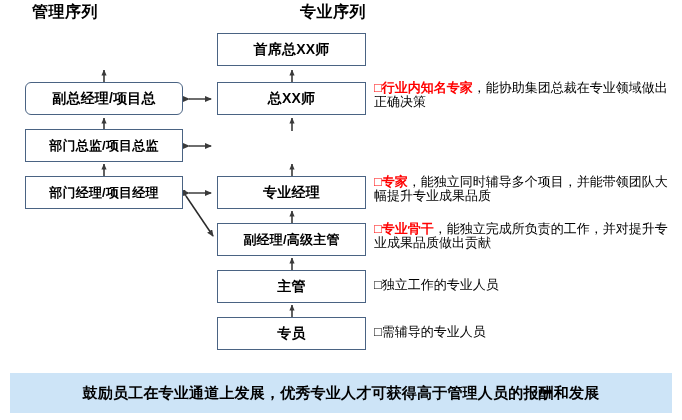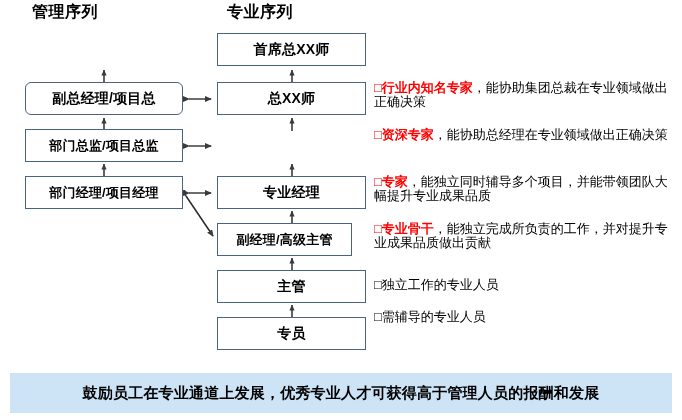--- a/index.html
+++ b/index.html
@@ -14,21 +14,21 @@
 
   .col-title{
     position:absolute;
     font-size:16px;
     font-weight:bold;
     color:#000000;
     letter-spacing:0.5px;
     white-space:nowrap;
   }
   #title-mgmt{left:32px;top:2px;width:158px;text-align:left;}
-  #title-prof{left:227px;top:2px;width:149px;text-align:left;}
+  #title-prof{left:217px;top:2px;width:149px;text-align:right;}
 
   .node{
     position:absolute;
     box-sizing:border-box;
     border:1.5px solid #4a6383;
     background:#ffffff;
     display:flex;
     align-items:center;
     justify-content:center;
     font-size:14px;
@@ -126,46 +126,43 @@
 
   <div class="node" style="left:217px;top:33px;width:149px;height:33px;">
     <span>首席总XX师</span>
   </div>
   <div class="node" style="left:217px;top:82px;width:149px;height:33px;">
     <span>总XX师</span>
   </div>
   <div class="node" style="left:217px;top:176px;width:149px;height:33px;">
     <span>专业经理</span>
   </div>
-  <div class="node small" style="left:217px;top:223px;width:135px;height:33px;">
+  <div class="node small" style="left:217px;top:223px;width:149px;height:33px;">
     <span>副经理/高级主管</span>
   </div>
   <div class="node" style="left:217px;top:270px;width:149px;height:33px;">
     <span>主管</span>
   </div>
   <div class="node" style="left:217px;top:317px;width:149px;height:33px;">
     <span>专员</span>
   </div>
 
   <div class="desc" style="left:374px;top:81px;">
     <span class="chk">□</span><span class="hl">行业内知名专家</span><span class="rest">，能协助集团总裁在专业领域做出正确决策</span>
   </div>
-  <div class="desc" style="left:374px;top:128px;">
-    <span class="chk">□</span><span class="hl">资深专家</span><span class="rest">，能协助总经理在专业领域做出正确决策</span>
-  </div>
   <div class="desc" style="left:374px;top:175px;">
     <span class="chk">□</span><span class="hl">专家</span><span class="rest">，能独立同时辅导多个项目，并能带领团队大幅提升专业成果品质</span>
   </div>
   <div class="desc" style="left:374px;top:222px;">
     <span class="chk">□</span><span class="hl">专业骨干</span><span class="rest">，能独立完成所负责的工作，并对提升专业成果品质做出贡献</span>
   </div>
   <div class="desc" style="left:374px;top:278px;">
     <span class="chk-dark">□</span><span class="rest">独立工作的专业人员</span>
   </div>
-  <div class="desc" style="left:374px;top:310px;">
+  <div class="desc" style="left:374px;top:325px;">
     <span class="chk-dark">□</span><span class="rest">需辅导的专业人员</span>
   </div>
 
   <div id="banner">
     <span class="btext">鼓励员工在专业通道上发展，优秀专业人才可获得高于管理人员的报酬和发展</span>
   </div>
 
 </div>
 
 </body></html>

